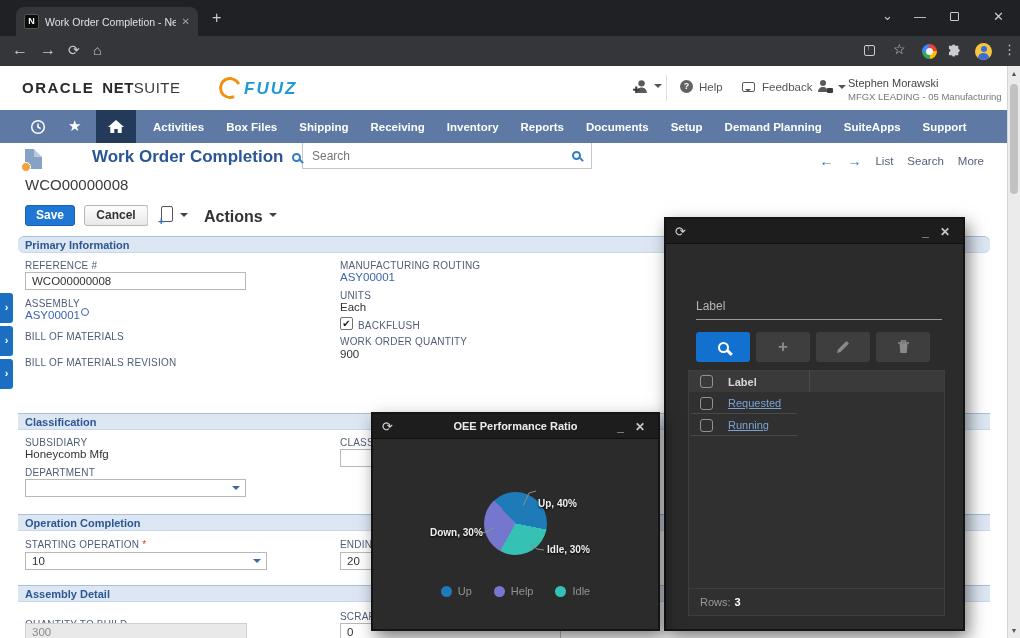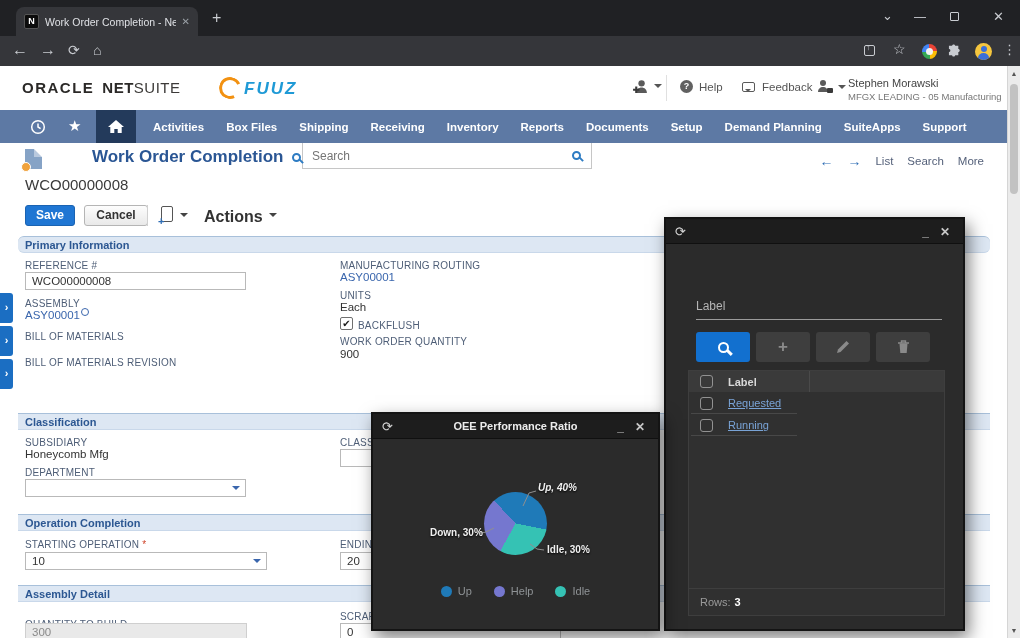--- a/index.html
+++ b/index.html
@@ -353,21 +353,21 @@
       <span class="ptitletext">OEE Performance Ratio</span>
       <div class="pctrl" style="right:34px;">_</div>
       <div class="pctrl" style="right:13px;">✕</div>
     </div>
     <div class="pie" style="left: 111px; top: 78px; width: 63px; height: 63px; background: conic-gradient(from 317deg, rgb(31, 122, 184) 0deg, rgb(31, 122, 184) 144deg, rgb(53, 194, 180) 144deg, rgb(53, 194, 180) 252deg, rgb(117, 119, 207) 252deg, rgb(117, 119, 207) 360deg);"></div>
     <svg class="abs" style="left:0;top:0;" width="285" height="215">
       <polyline points="150,92 156,79 163,77" stroke="#8f8f8f" stroke-width="1" fill="none"></polyline>
       <polyline points="104,120 113,118 121,114" stroke="#8f8f8f" stroke-width="1" fill="none"></polyline>
       <polyline points="157,130 164,135 171,136" stroke="#8f8f8f" stroke-width="1" fill="none"></polyline>
     </svg>
-    <div class="slicelabel" style="left:165px;top:68px;font-style:italic;">Up, 40%</div>
+    <div class="slicelabel" style="left:165px;top:84px;">Up, 40%</div>
     <div class="slicelabel" style="left:57px;top:113px;">Down, 30%</div>
     <div class="slicelabel" style="left:174px;top:130px;">Idle, 30%</div>
     <div class="legend" style="top:171px;">
       <div class="legenditem">
         <div class="ldot" style="background: rgb(31, 122, 184);"></div>
         <span>Up</span>
       </div>
       <div class="legenditem">
         <div class="ldot" style="background: rgb(117, 119, 207);"></div>
         <span>Help</span>

